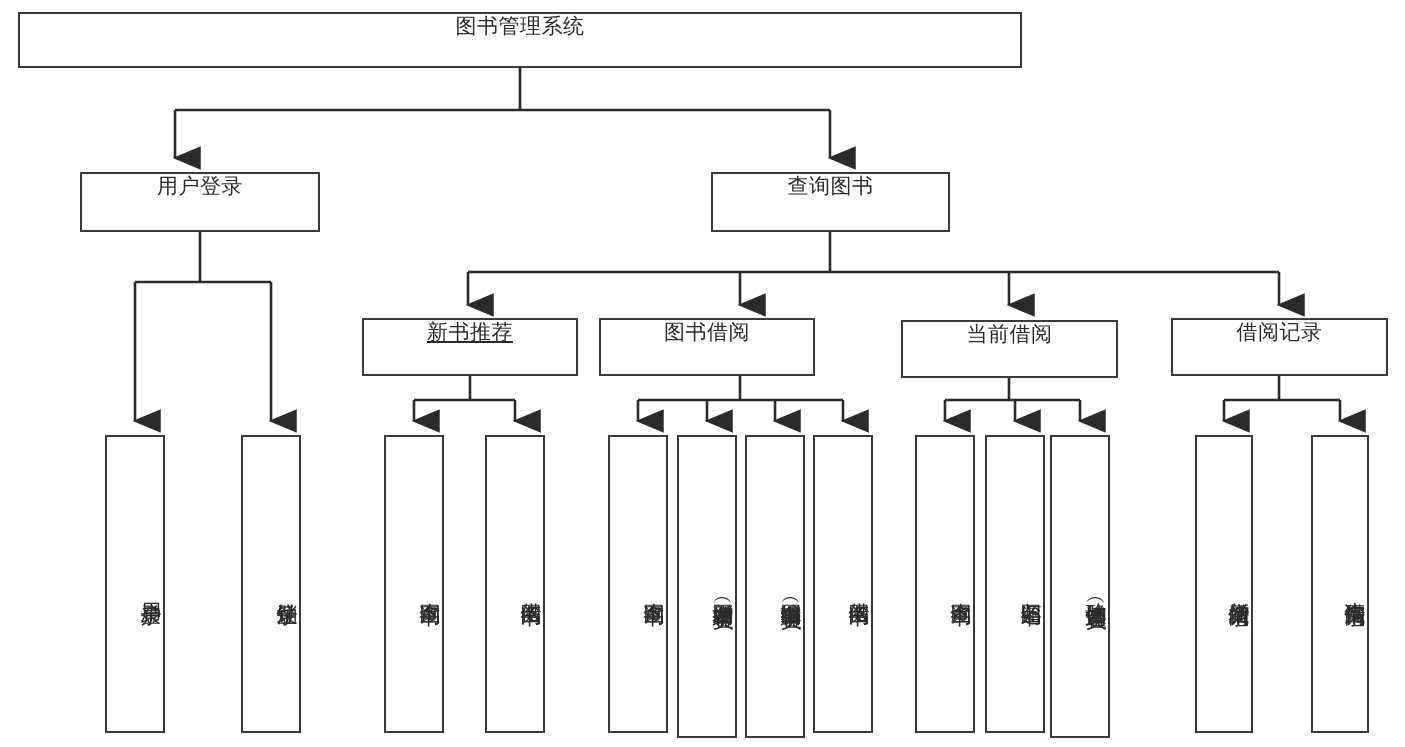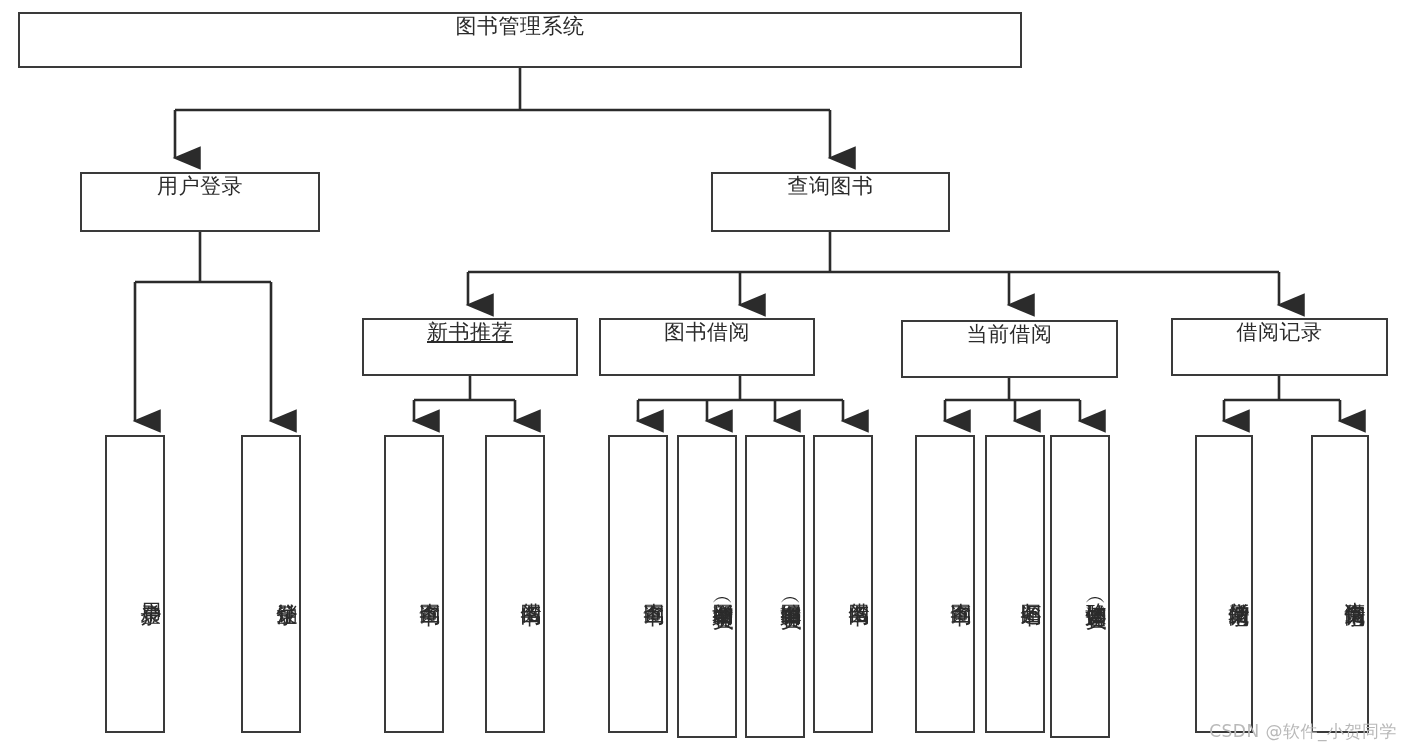--- a/index.html
+++ b/index.html
@@ -185,15 +185,14 @@
     <span class="vtext">确认归还（管理员）</span>
   </div>
 
   <div class="node node-v" style="left:1195px; top:435px; width:58px; height:298px;">
     <span class="vtext">新增借阅记录</span>
   </div>
   <div class="node node-v" style="left:1311px; top:435px; width:58px; height:298px;">
     <span class="vtext">查询借阅记录</span>
   </div>
 
-  <div class="watermark">CSDN @软件_小贺同学</div>
 
 </div>
 
 </body></html>

